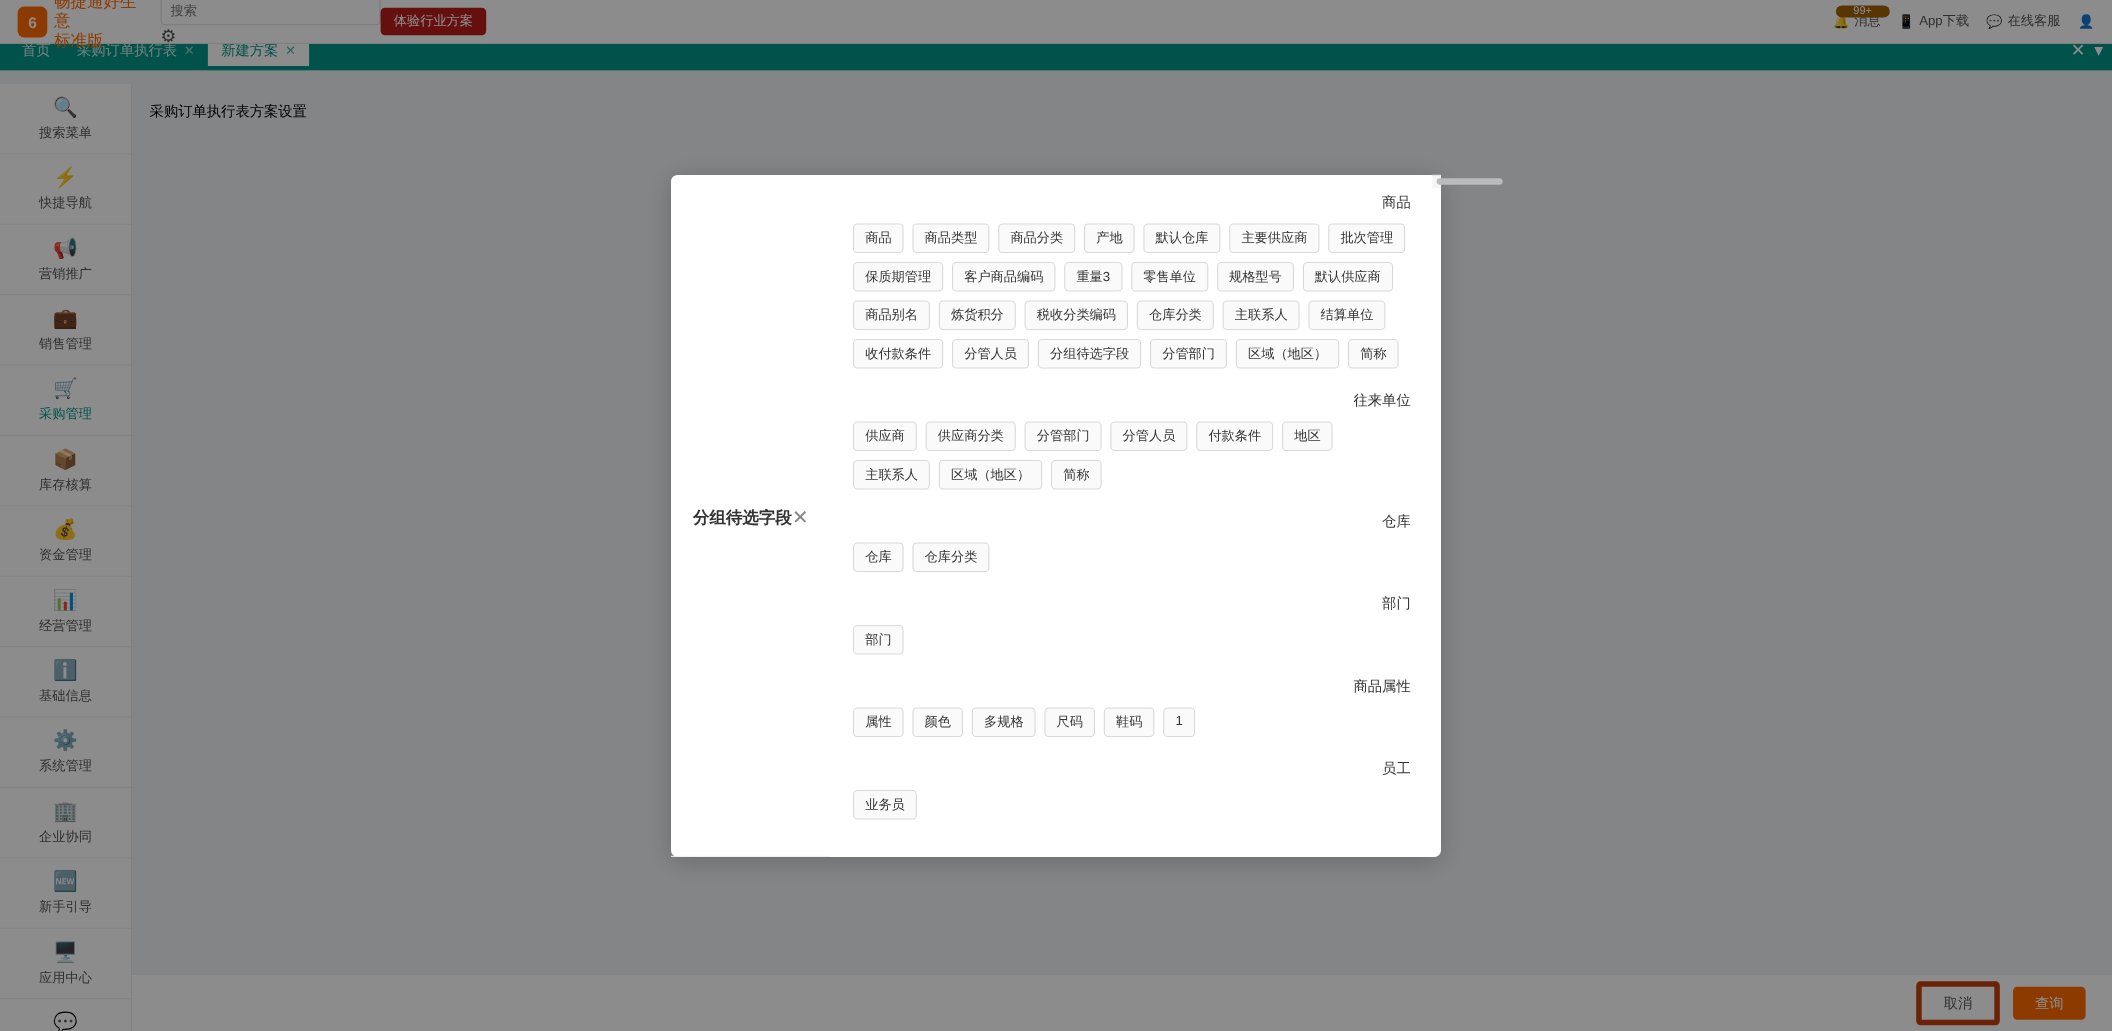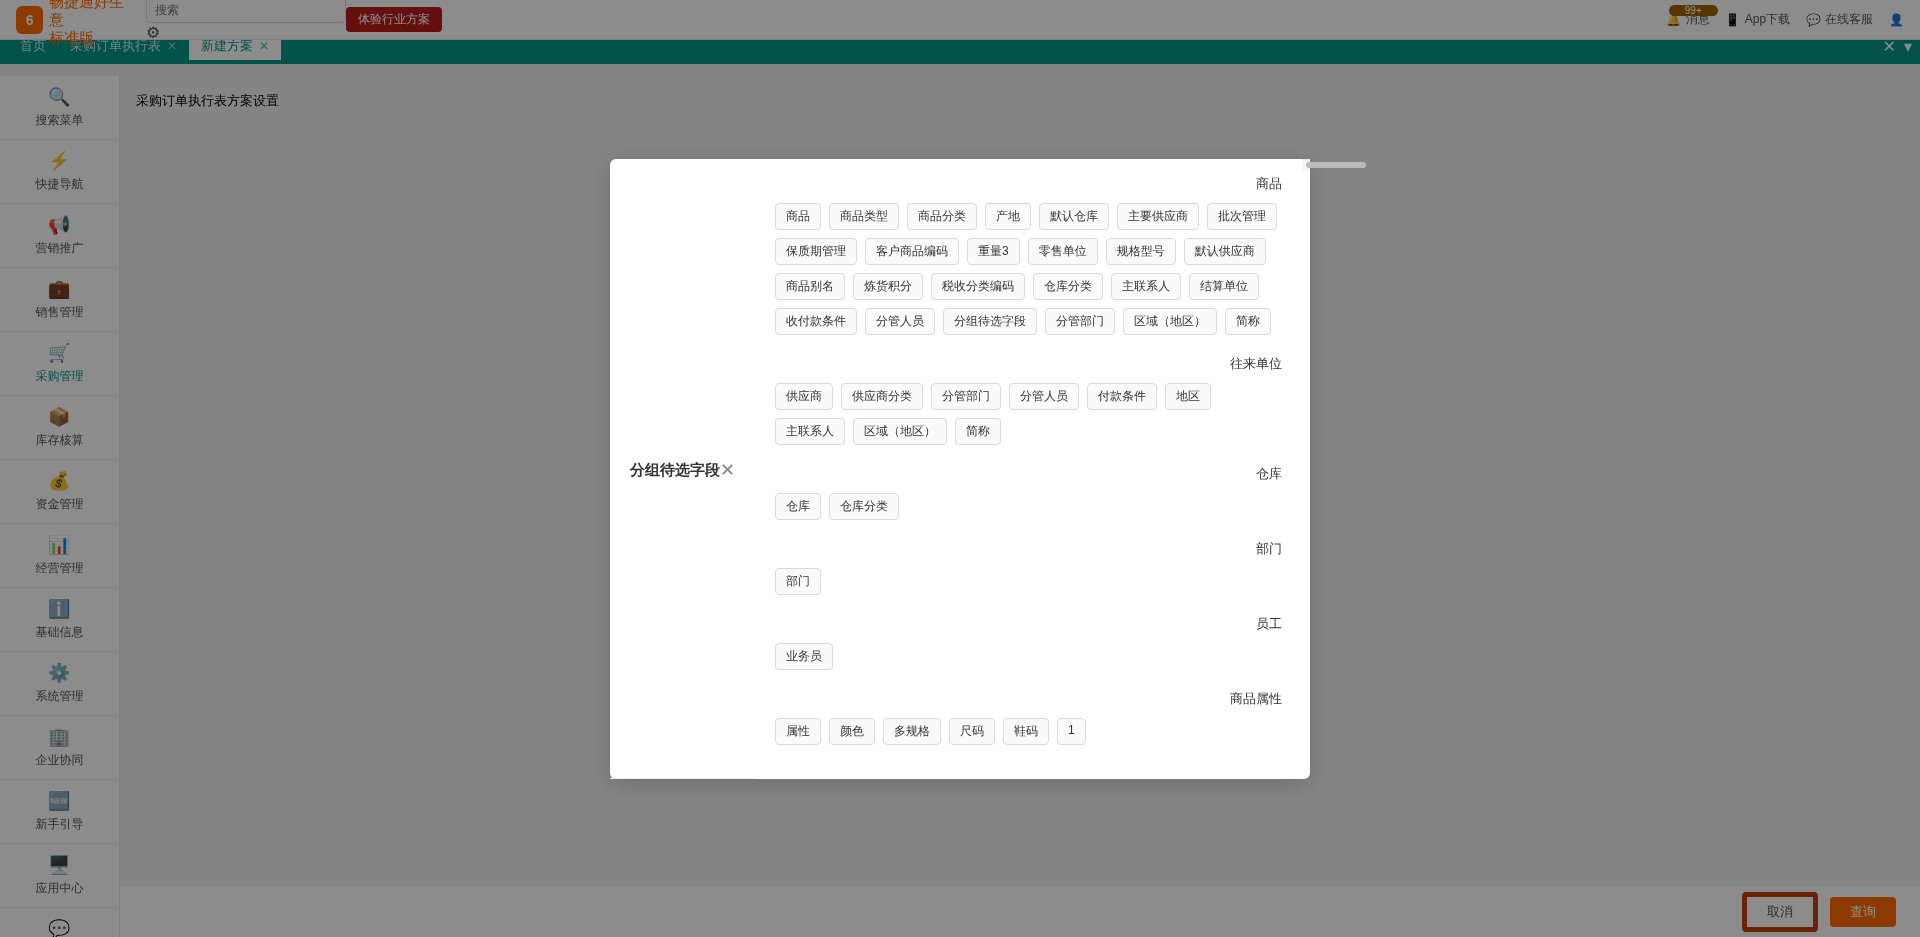--- a/index.html
+++ b/index.html
@@ -479,38 +479,38 @@
       </div>
 
       <div class="field-section">
         <div class="section-title">部门</div>
         <div class="field-tags">
           <span class="field-tag">部门</span>
         </div>
       </div>
 
       <div class="field-section">
-        <div class="section-title">员工</div>
-        <div class="field-tags">
-          <span class="field-tag">业务员</span>
-        </div>
-      </div>
-
-      <div class="field-section">
         <div class="section-title">商品属性</div>
         <div class="field-tags">
           <span class="field-tag">属性</span>
           <span class="field-tag">颜色</span>
           <span class="field-tag">多规格</span>
           <span class="field-tag">尺码</span>
           <span class="field-tag">鞋码</span>
           <span class="field-tag">1</span>
         </div>
       </div>
 
+      <div class="field-section">
+        <div class="section-title">员工</div>
+        <div class="field-tags">
+          <span class="field-tag">业务员</span>
+        </div>
+      </div>
+
     </div>
 
     <div class="dialog-hscroll">
       <div class="hscroll-track">
         <div class="hscroll-thumb"></div>
       </div>
     </div>
 
   </div>
 </div>

